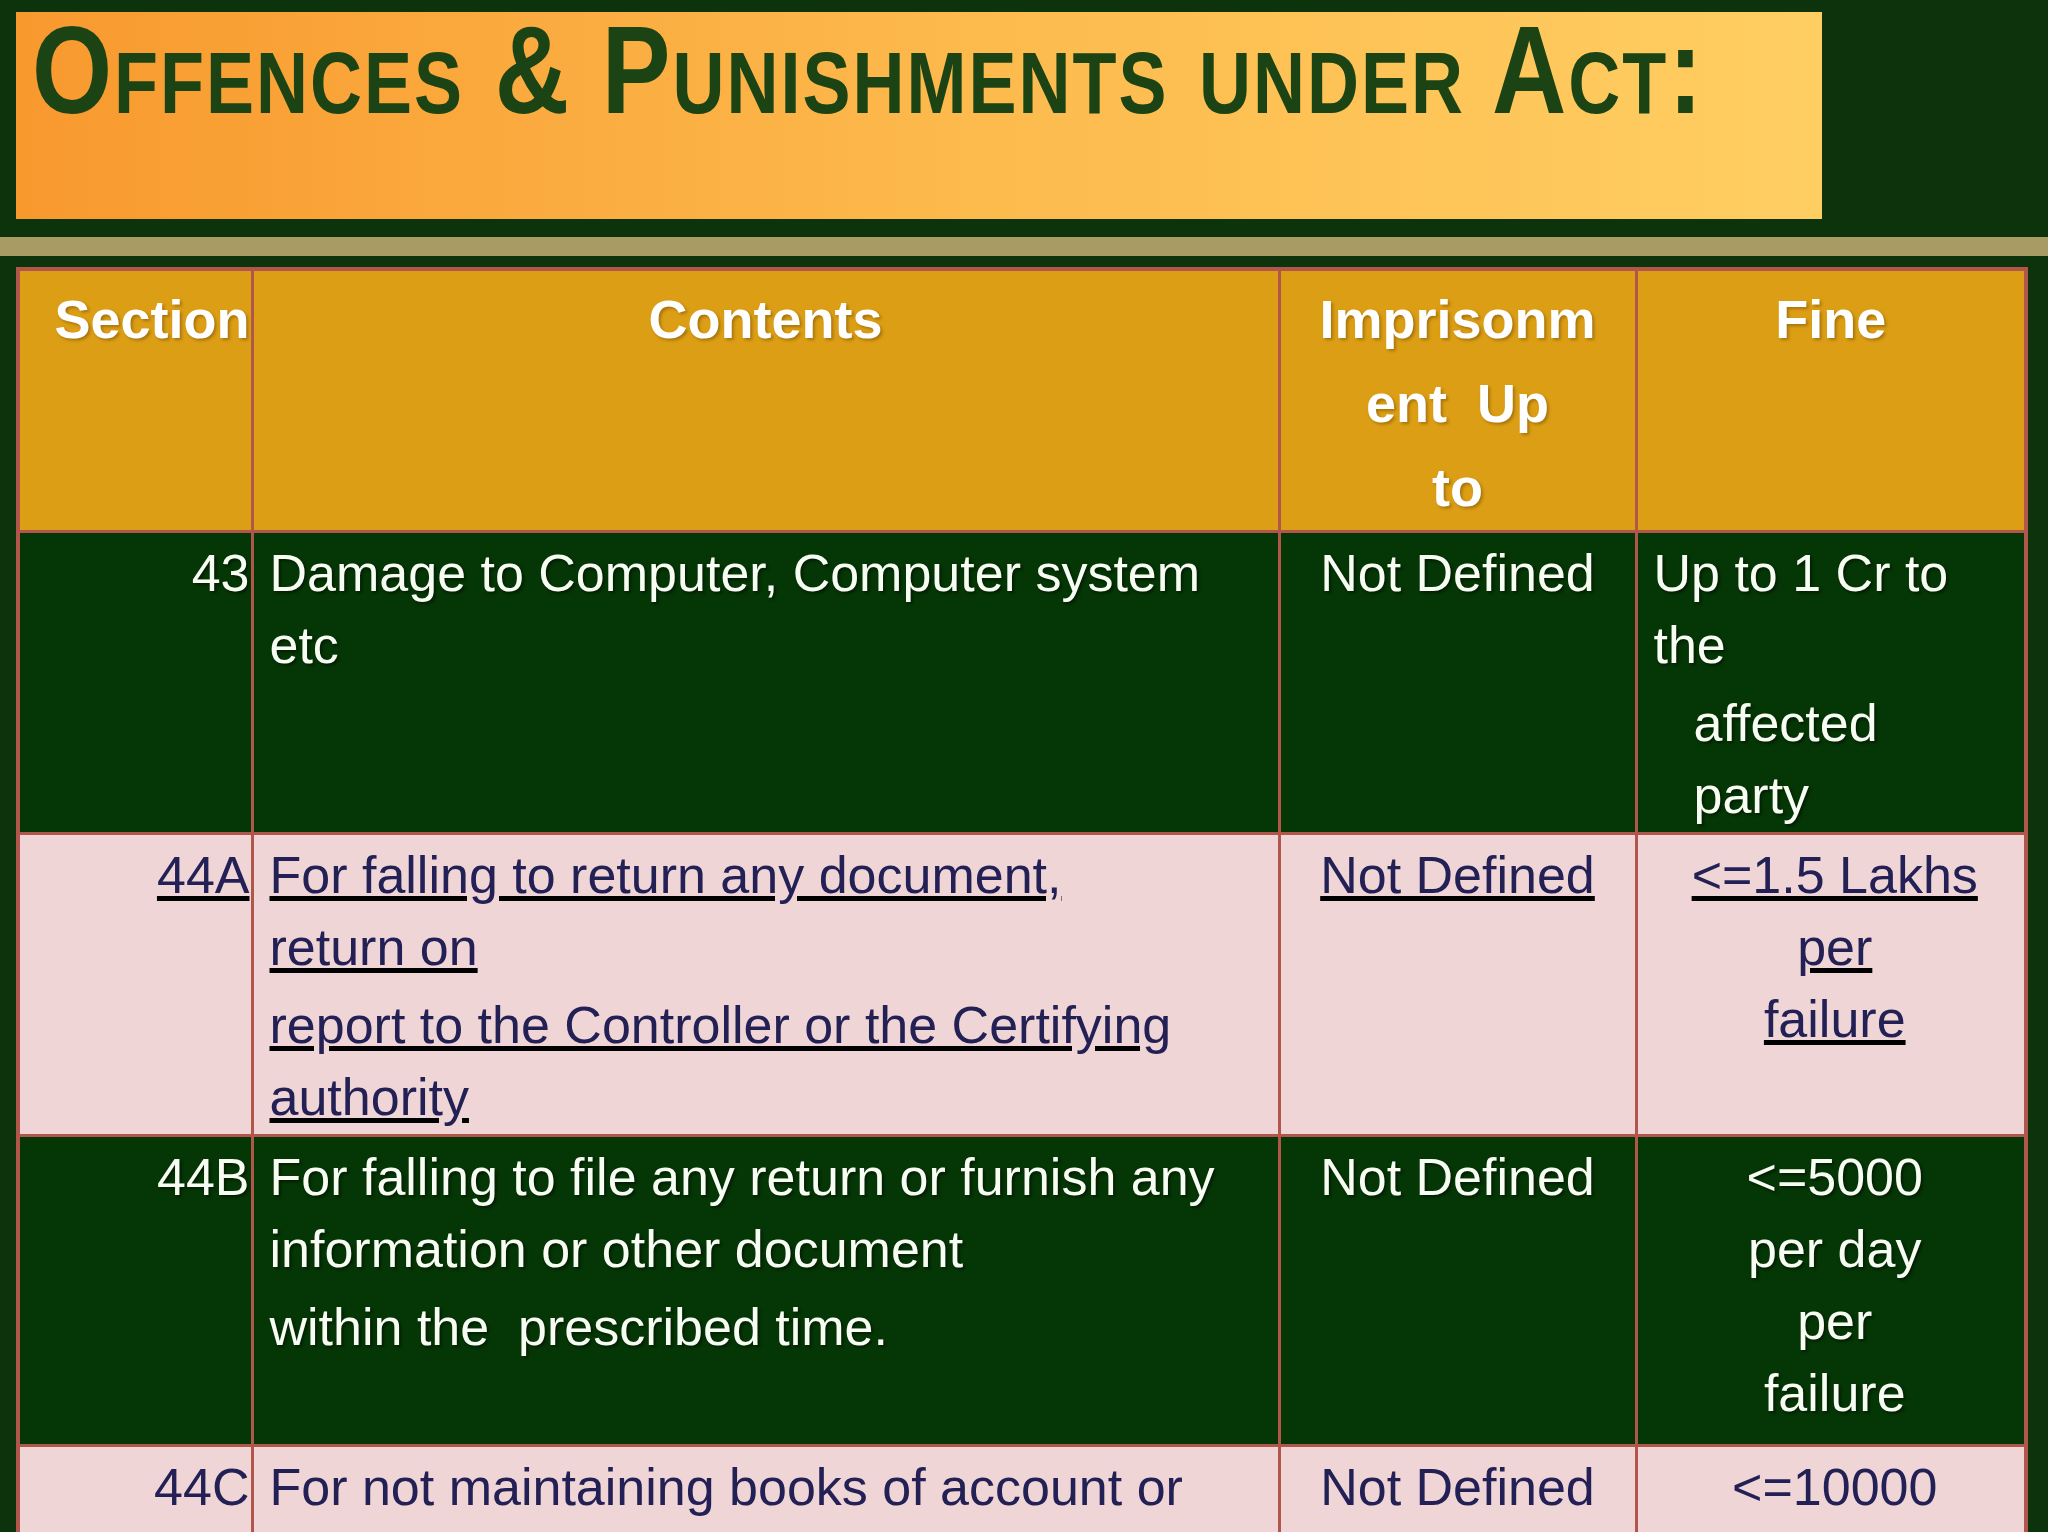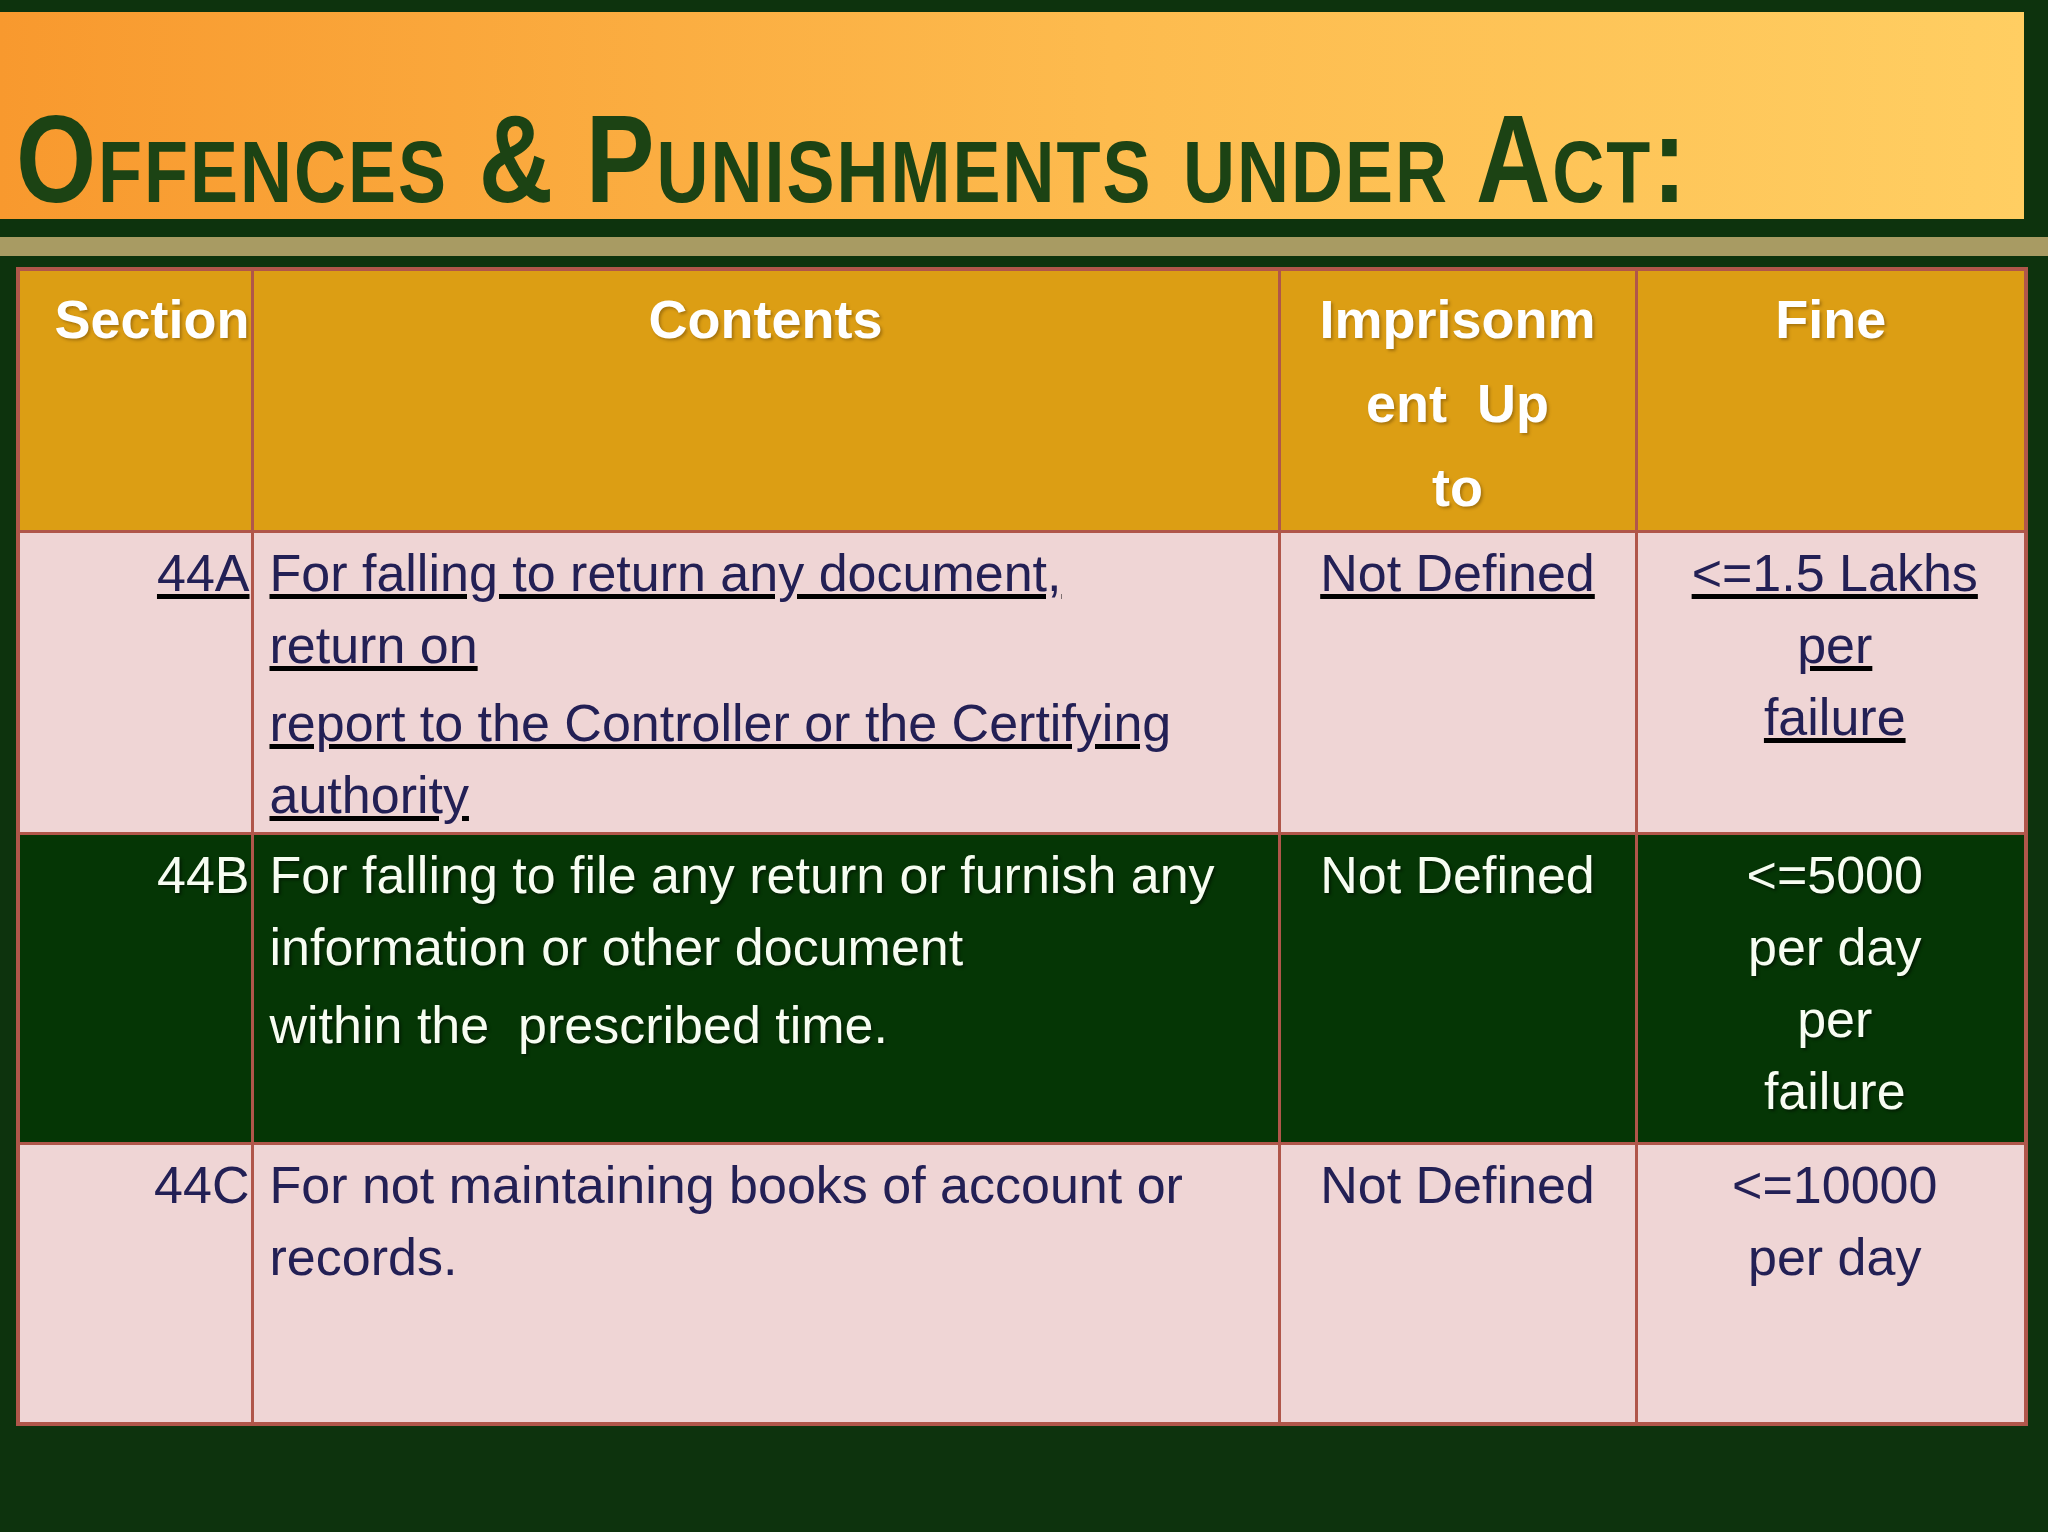--- a/index.html
+++ b/index.html
@@ -5,24 +5,24 @@
   html, body { margin: 0; padding: 0; }
   body {
     width: 2048px; height: 1532px;
     overflow: hidden; position: relative;
     background: #0d330d;
     font-family: "Liberation Sans", sans-serif;
   }
 
   
   .title-banner {
-    position: absolute; left: 0; top: 12px;
-    width: 2024px; height: 207px;
+    position: absolute; left: 16px; top: 12px;
+    width: 1806px; height: 207px;
     background: linear-gradient(90deg, #f8992e 0%, #fdbb4e 55%, #ffce62 100%);
-    display: flex; align-items: flex-end;
+    display: flex; align-items: flex-start;
   }
   .title-text {
     font-weight: bold;
     font-variant: small-caps;
     font-size: 103px;
     letter-spacing: 2px;
     color: #1c4314;
     padding-left: 16px;
     transform: scaleY(1.2);
     transform-origin: left center;
@@ -112,20 +112,40 @@
         <th class="col-imprison">
           <div class="ln">Imprisonm</div>
           <div class="ln">ent  Up</div>
           <div class="ln">to</div>
         </th>
         <th class="col-fine">Fine</th>
       </tr>
     </thead>
     <tbody>
 
+      <tr class="row-green h-r0">
+        <td class="col-section">43</td>
+        <td class="col-contents">
+          <div class="para">
+            <div class="ln">Damage to Computer, Computer system</div>
+            <div class="ln">etc</div>
+          </div>
+        </td>
+        <td class="col-imprison">Not Defined</td>
+        <td class="col-fine fine-left">
+          <div class="para">
+            <div class="ln">Up to 1 Cr to</div>
+            <div class="ln">the</div>
+          </div>
+          <div class="para indent">
+            <div class="ln">affected</div>
+            <div class="ln">party</div>
+          </div>
+        </td>
+      </tr>
 
       <tr class="row-pink h-r1">
         <td class="col-section">44A</td>
         <td class="col-contents">
           <div class="para">
             <div class="ln">For falling to return any document,</div>
             <div class="ln">return on</div>
           </div>
           <div class="para">
             <div class="ln">report to the Controller or the Certifying</div>

